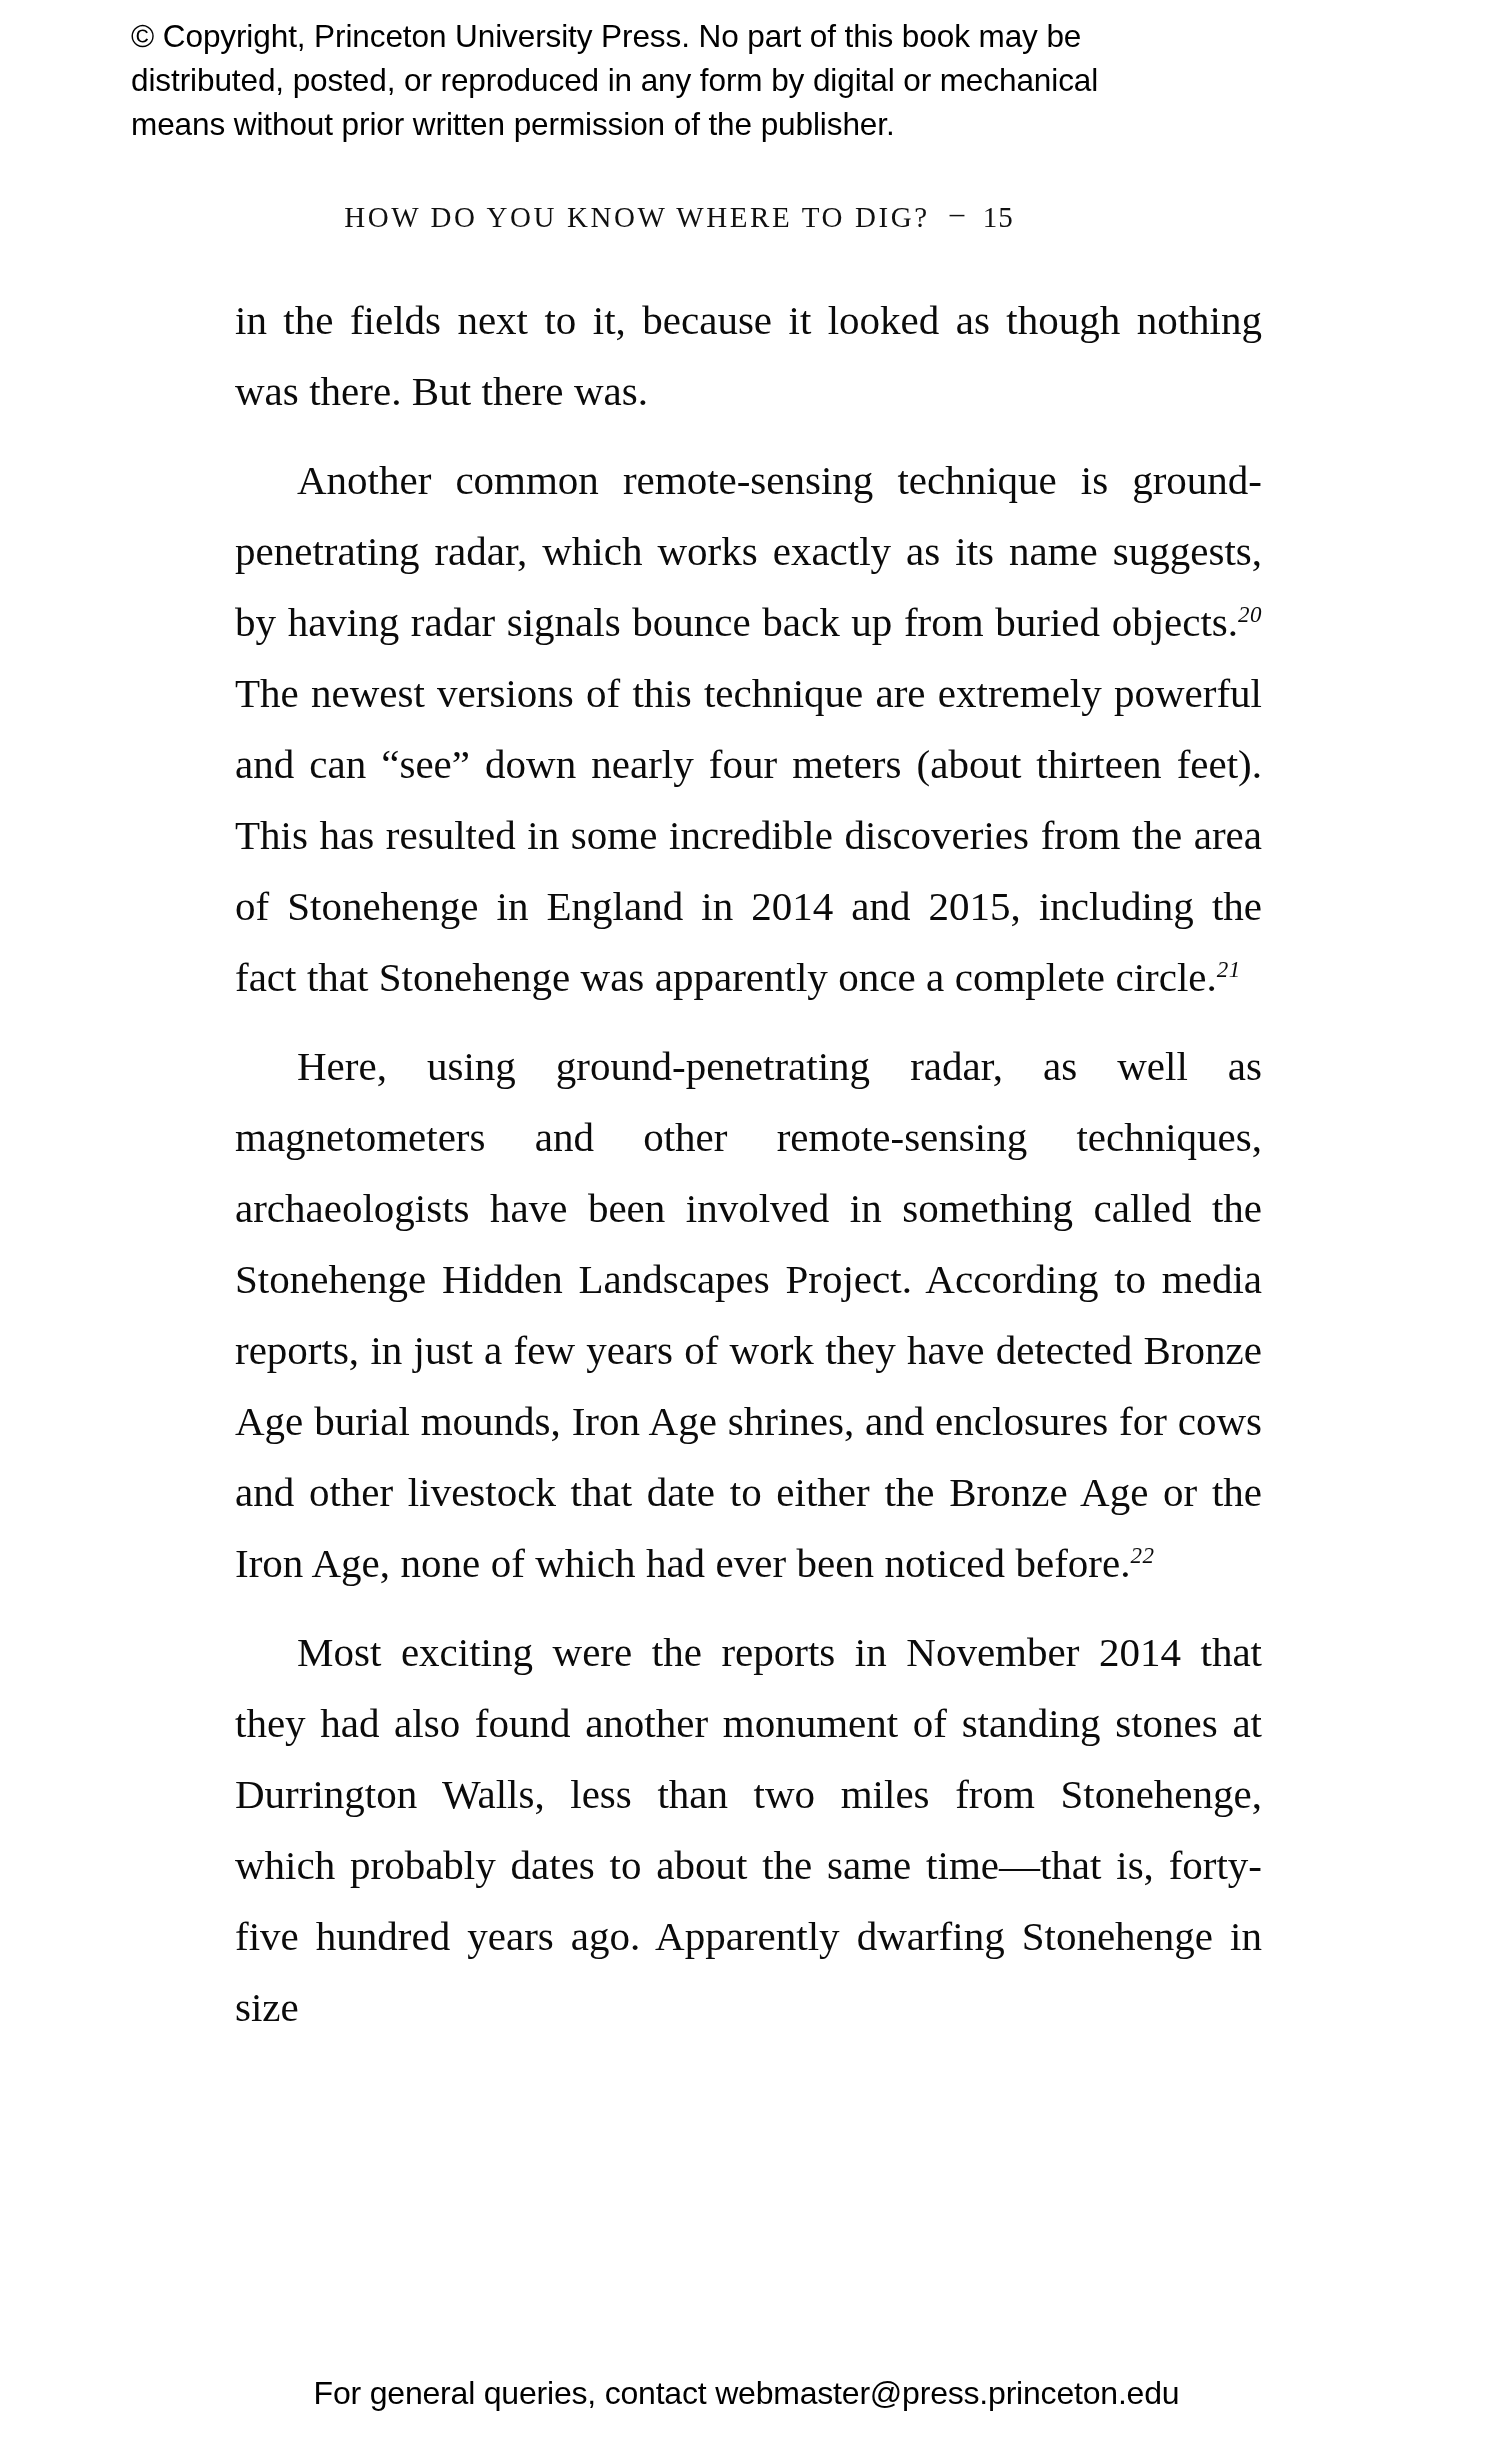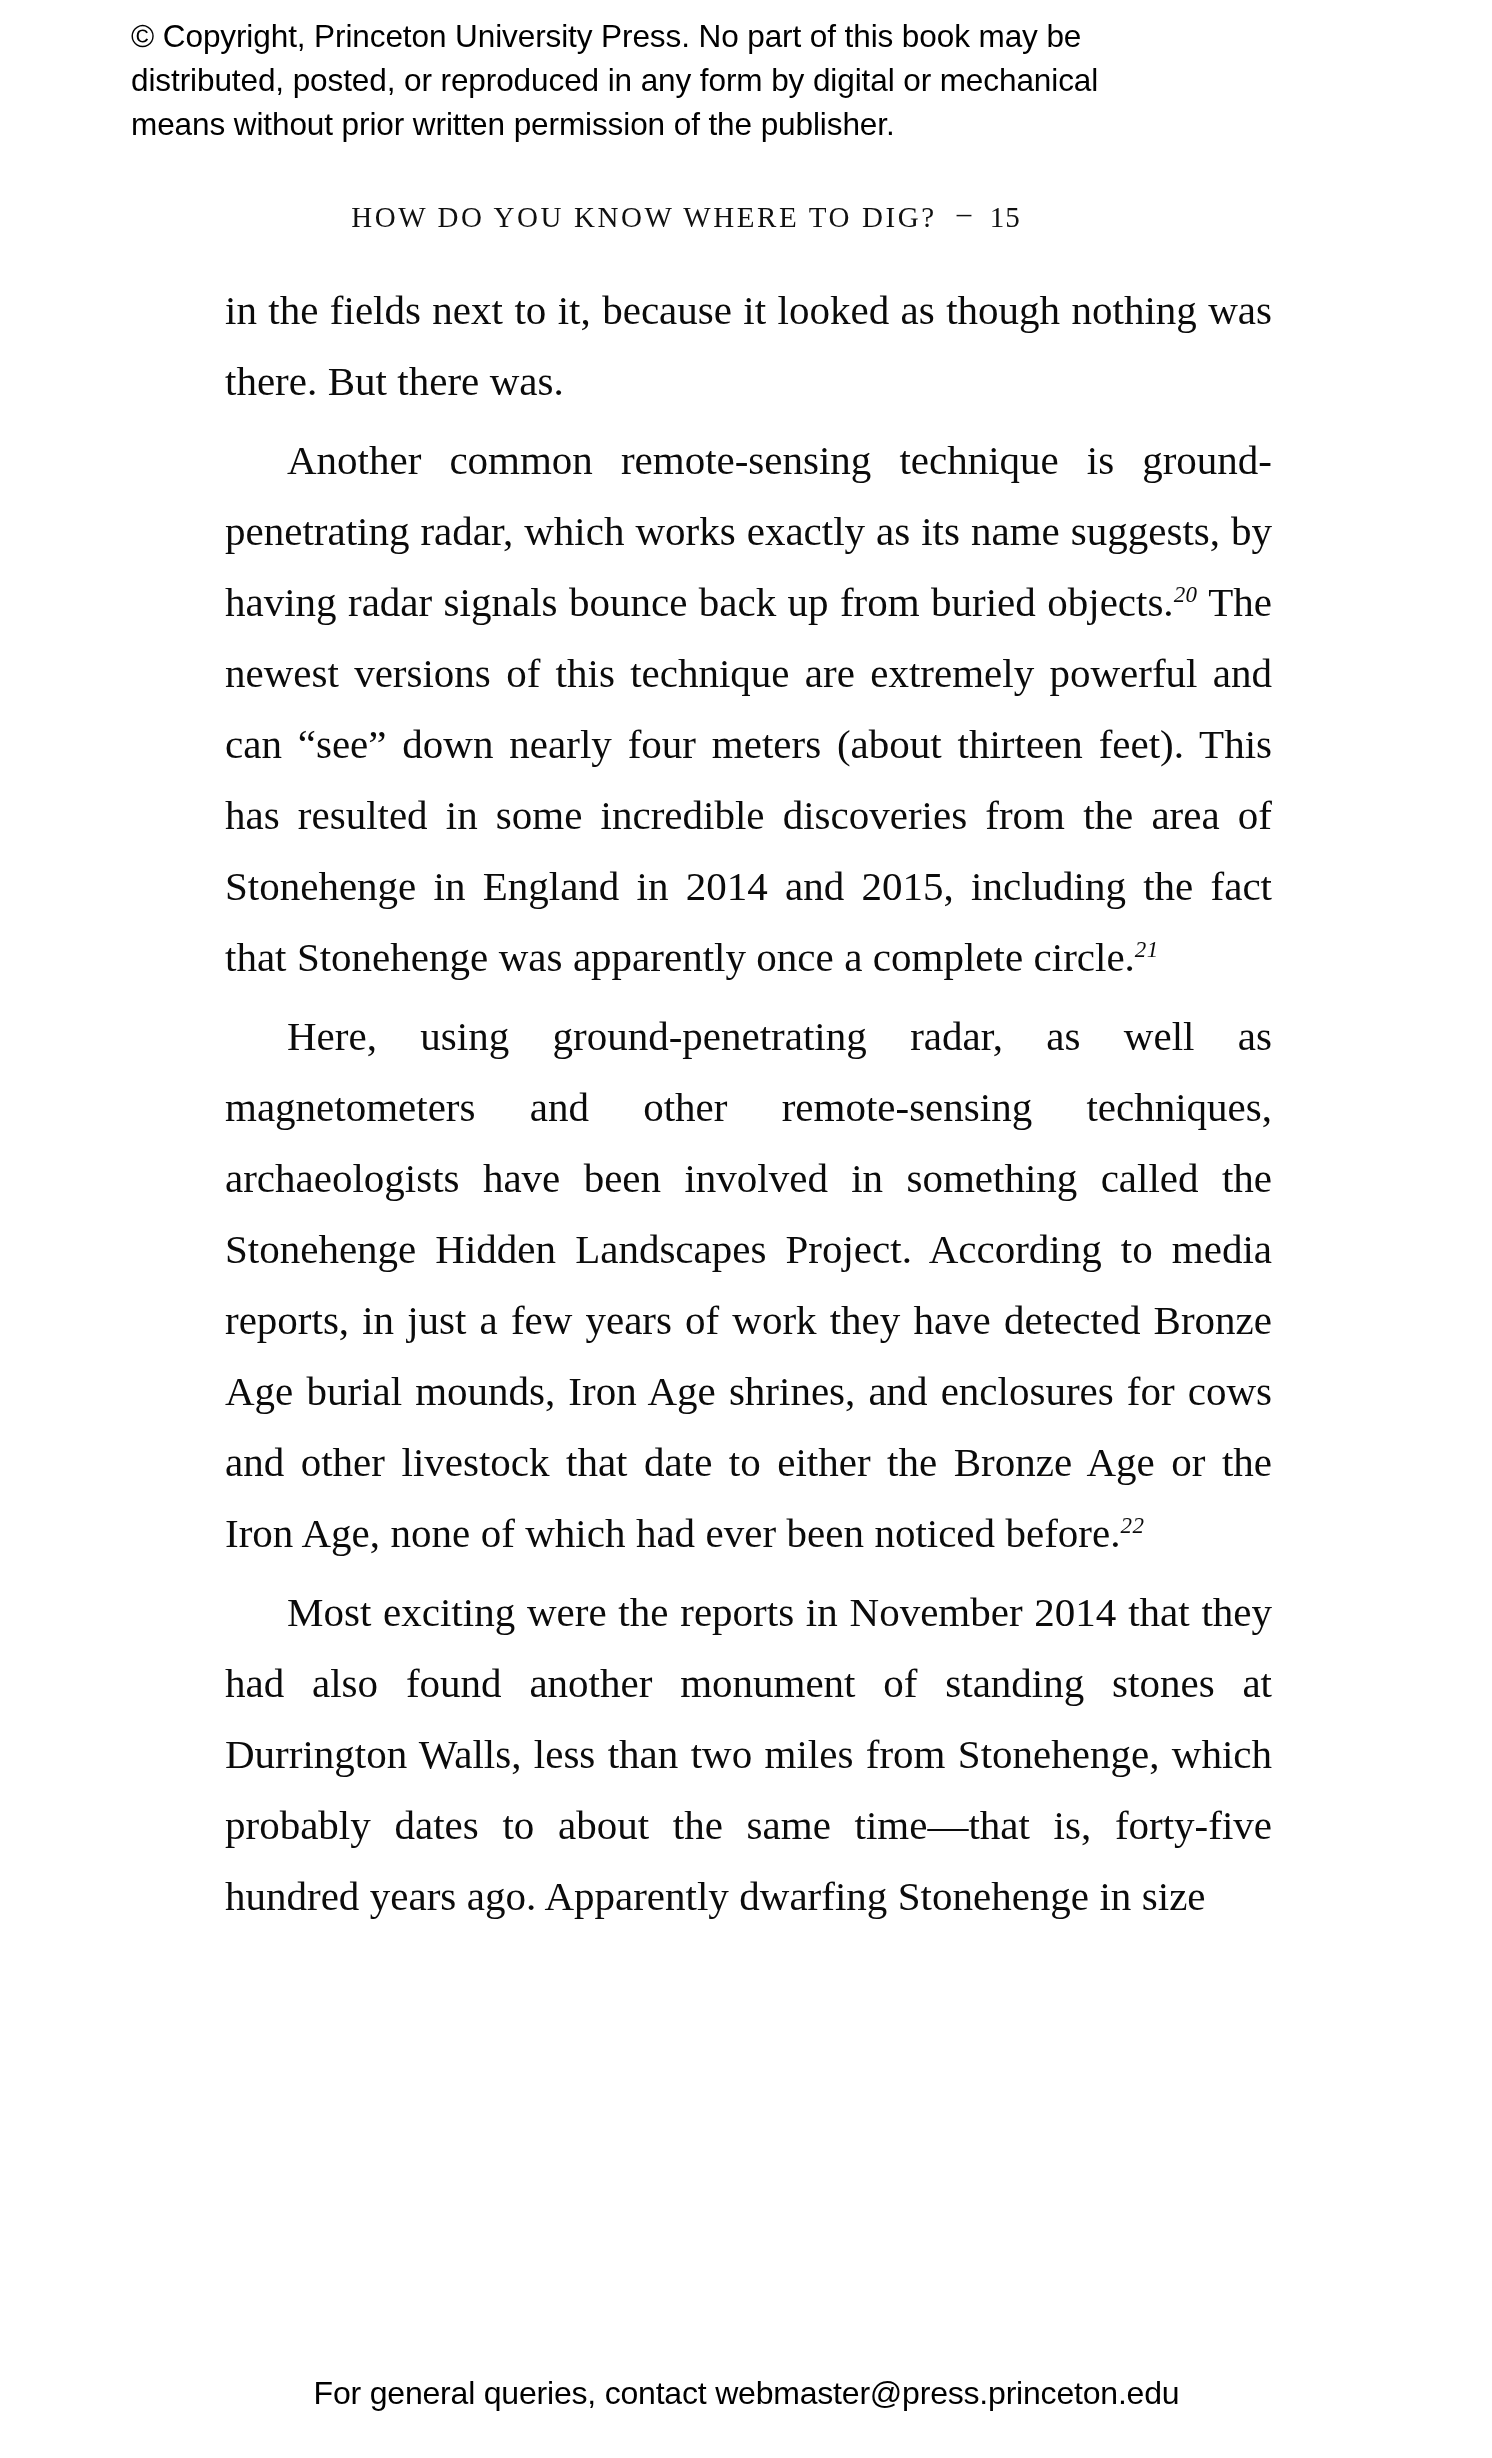--- a/index.html
+++ b/index.html
@@ -47,42 +47,41 @@
     left: 0;
     top: 199px;
     width: 1358px;
     text-align: center;
     font-family: "Liberation Serif", serif;
     font-size: 29px;
     line-height: 36px;
     letter-spacing: 2.6px;
     color: #111111;
     white-space: nowrap;
-    margin-left: 7px;
   }
   .running-head .rh-title { }
   .running-head .rh-sep {
     display: inline-block;
     padding: 0 16px 0 20px;
     position: relative;
     top: -4px;
   }
   .running-head .rh-page {
     letter-spacing: 1px;
   }
 
   
   .body-block {
     position: absolute;
     left: 217px;
     top: 267px;
     width: 1063px;
   }
   .body-par {
-    margin: 8px;
+    margin: 18px;
     font-family: "Liberation Serif", serif;
     font-size: 41px;
     line-height: 71px;
     text-align: justify;
     text-justify: inter-word;
     color: #0b0b0b;
     hyphens: none;
     word-spacing: 0.2px;
   }
   .body-par.indent {

